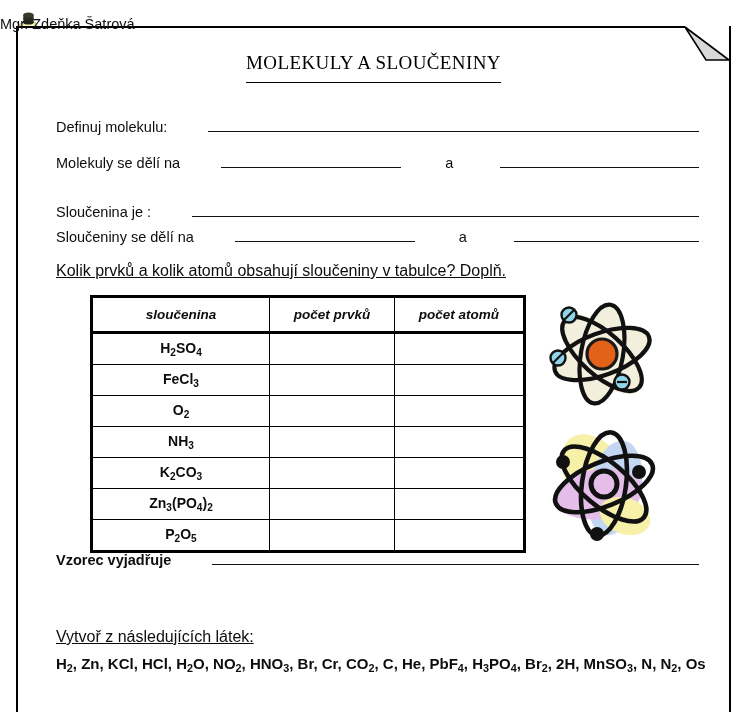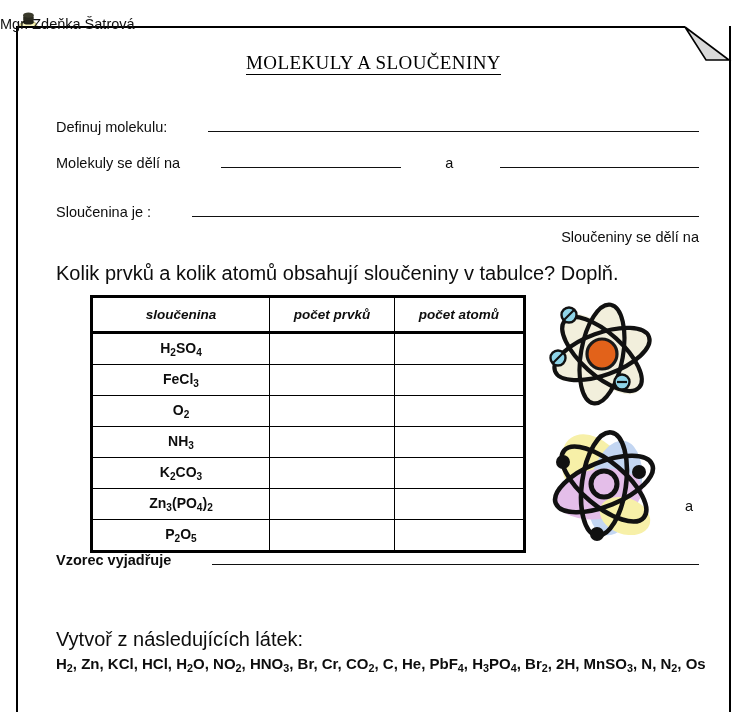--- a/index.html
+++ b/index.html
@@ -81,21 +81,21 @@
     right: 0;
     top: 52px;
     text-align: center;
     font-family: "Liberation Serif", serif;
     font-size: 19px;
     letter-spacing: 0.4px;
     color: #000;
   }
   .doc-title span {
     border-bottom: 1.5px solid #000;
-    padding-bottom: 1px;
+    padding-bottom: 9px;
   }
 
   .qline {
     position: absolute;
     left: 56px;
     right: 48px;
     display: flex;
     align-items: flex-end;
     font-size: 14.5px;
     white-space: nowrap;
@@ -113,22 +113,23 @@
   .rule.short { flex: 0 0 180px; }
   .rule.rest  { flex: 1 1 auto; }
   .sep {
     flex: 0 0 auto;
     margin: 0 6px 0 8px;
   }
 
   .plaintext {
     position: absolute;
     left: 56px;
-    font-size: 20px;
+    font-size: 16px;
     white-space: nowrap;
+    text-decoration: underline;
   }
 
   
   #tbl {
     position: absolute;
     left: 90px;
     top: 295px;
     width: 433px;
     border-collapse: collapse;
     table-layout: fixed;
@@ -217,21 +218,21 @@
     <span class="rule short"></span>
     <span class="sep">a</span>
     <span class="rule rest"></span>
   </div>
 
   <div class="qline" style="top:204px;">
     <span class="qlabel">Sloučenina je :</span>
     <span class="rule rest"></span>
   </div>
 
-  <div class="qline" style="top:229px;flex-direction:column;">
+  <div class="qline" style="top:229px;">
     <span class="qlabel">Sloučeniny se dělí na</span>
     <span class="rule short"></span>
     <span class="sep">a</span>
     <span class="rule rest"></span>
   </div>
 
   <div class="plaintext" style="top:262px;">Kolik prvků a kolik atomů obsahují sloučeniny v tabulce? Doplň.</div>
 
   <table id="tbl">
     <colgroup>

